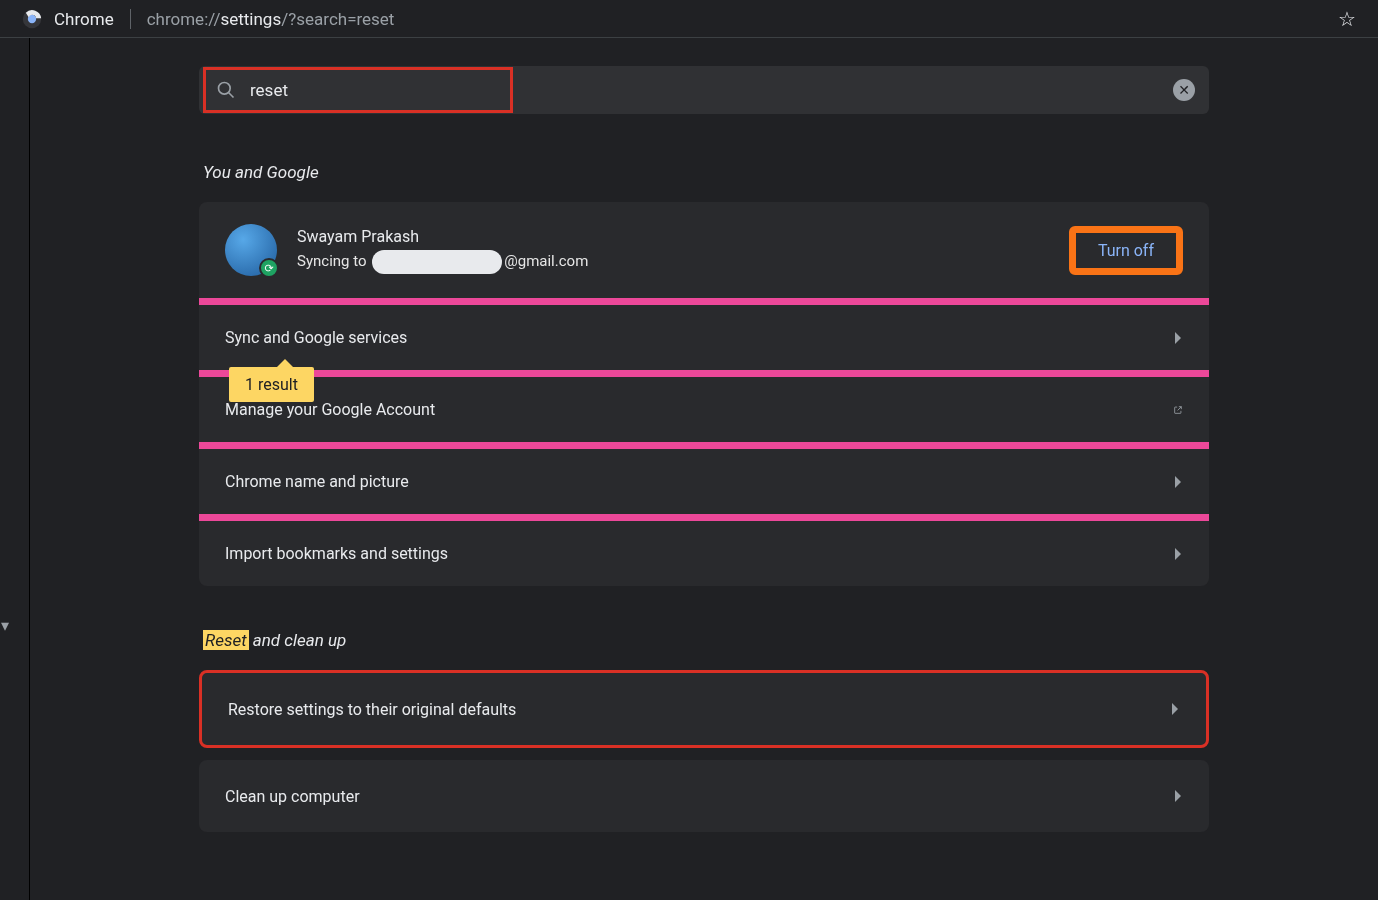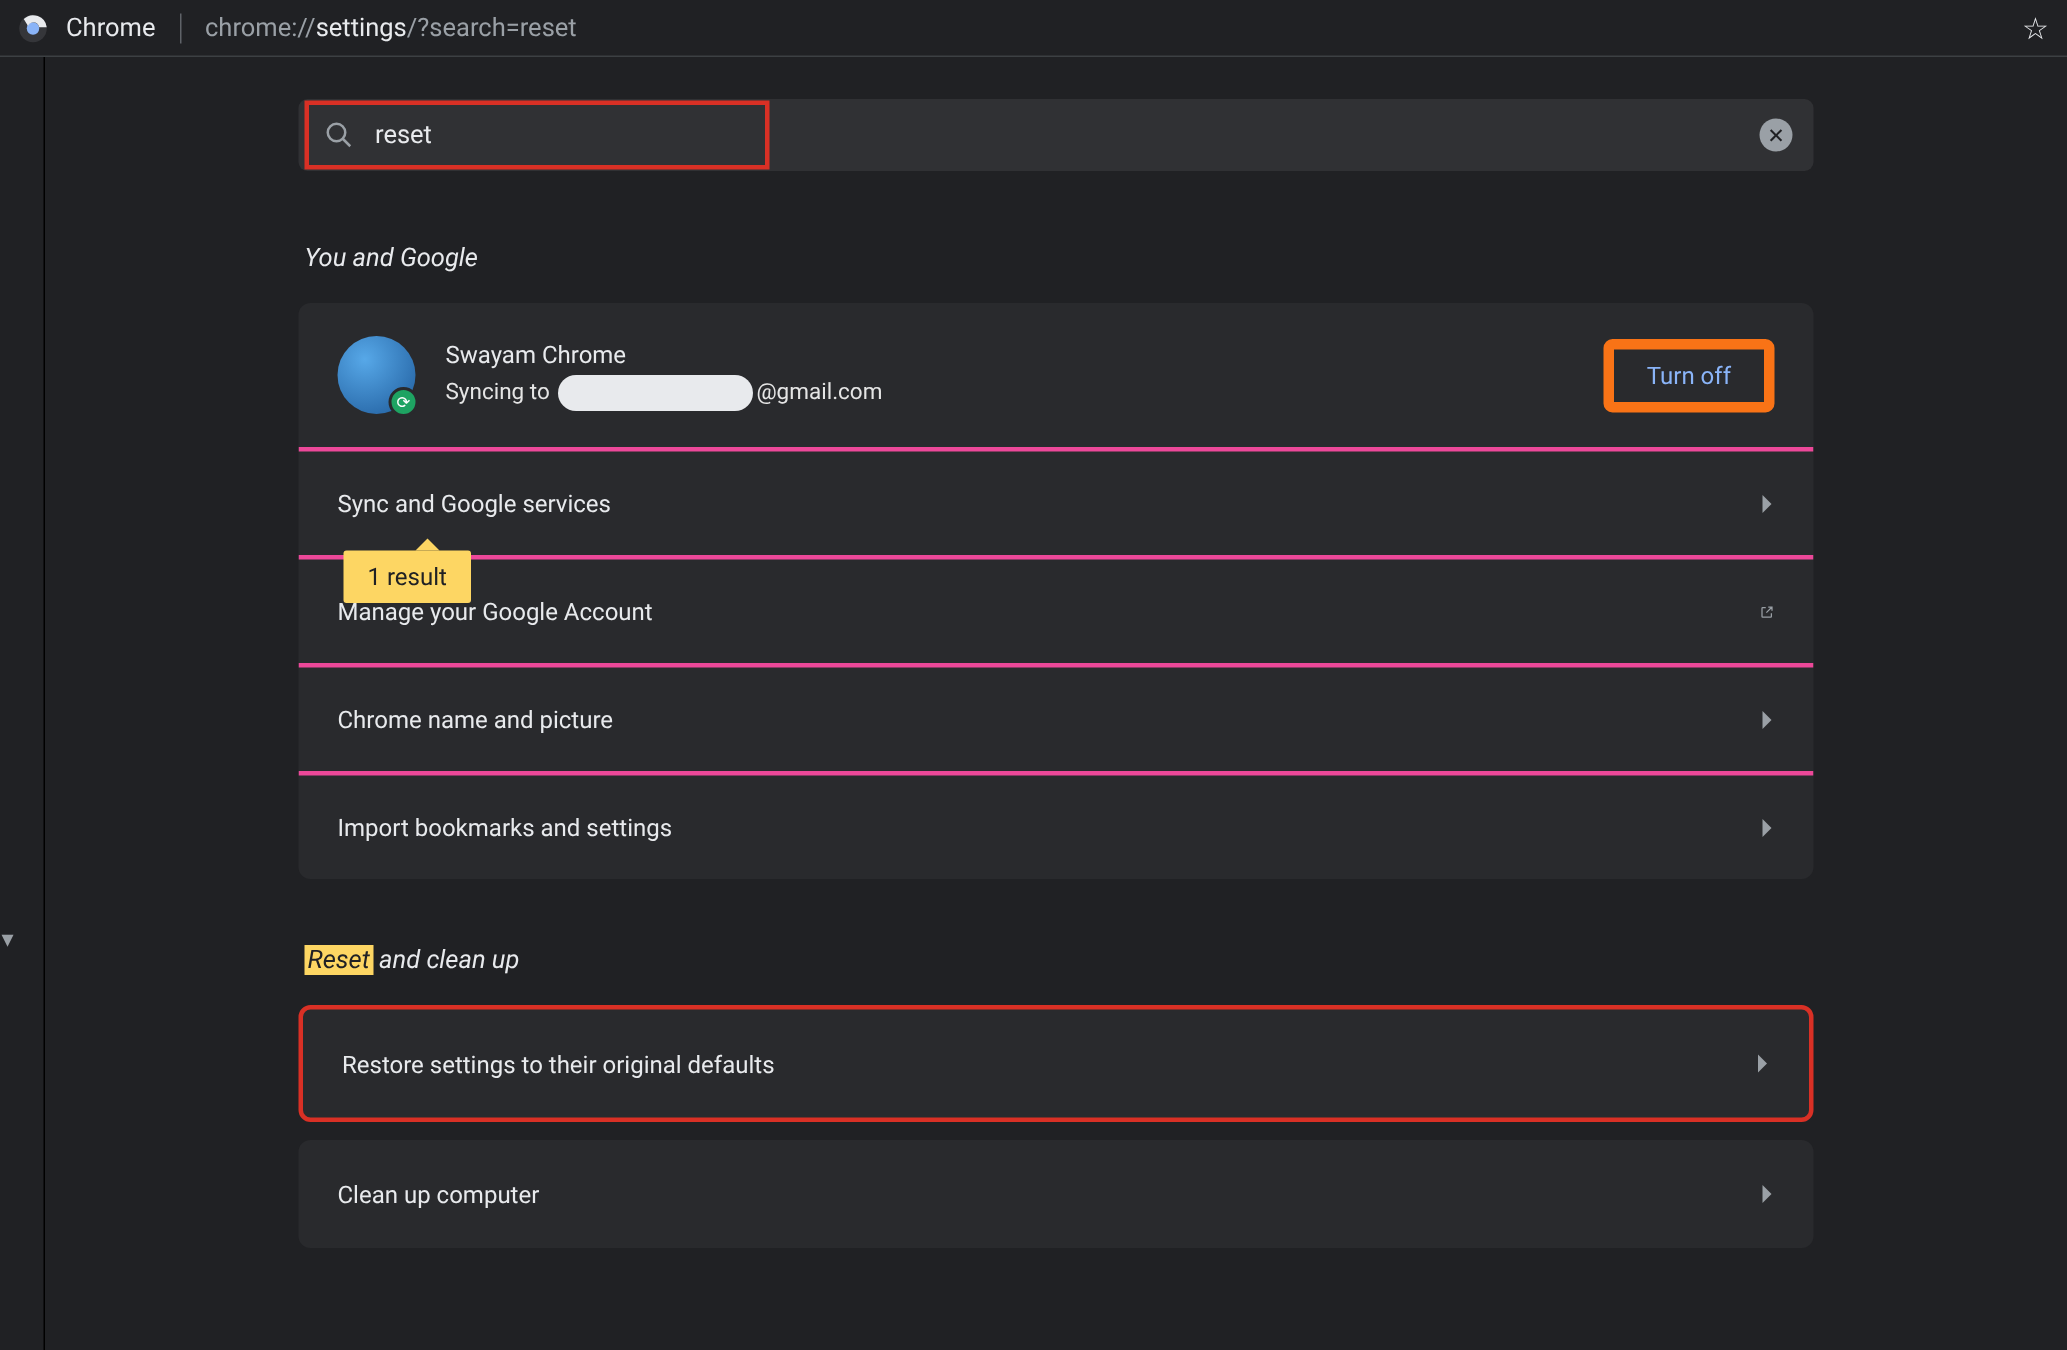--- a/index.html
+++ b/index.html
@@ -1,19 +1,19 @@
 <!DOCTYPE html>
 <html><head>
 <meta charset="utf-8">
 <style>
   * { margin: 0; padding: 0; box-sizing: border-box; font-family: -apple-system, BlinkMacSystemFont, "Segoe UI", Roboto, sans-serif; }
   body { background: #202124; color: #e8eaed; width: 1378px; height: 900px; overflow: hidden; }
 
   .omnibox {
-    height: 38px; display: flex; align-items: center; padding: 0 12px;
+    height: 38px; display: flex; align-items: center; padding: 0 22px;
     background: #202124; border-bottom: 1px solid #3c4043; gap: 12px;
   }
   .omnibox .chrome-logo { width: 20px; height: 20px; }
   .omnibox .title-chrome { font-size: 17px; color: #e8eaed; }
   .omnibox .divider { width: 1px; height: 20px; background: #5f6368; margin: 0 4px; }
   .omnibox .url { font-size: 17px; color: #9aa0a6; }
   .omnibox .url b { color: #e8eaed; font-weight: 400; }
   .omnibox .star { margin-left: auto; color: #e8eaed; font-size: 20px; }
 
   .chrome-logo svg { width: 20px; height: 20px; }
@@ -63,21 +63,21 @@
   }
 
   .section-title { font-size: 17px; color: #e8eaed; margin-bottom: 20px; padding-left: 4px; font-style: italic; }
   .section-title .hl { background: #fdd663; color: #202124; padding: 0 2px; }
 
   .card { background: #292a2d; border-radius: 8px; overflow: hidden; margin-bottom: 44px; }
   .card.highlighted { border: 3px solid #d93025; }
 
   .row {
     display: flex; align-items: center; min-height: 72px; padding: 0 26px;
-    border-top: 3px solid #ec4899; cursor: pointer;
+    border-top: 7px solid #ec4899; cursor: pointer;
   }
   .row:first-child { border-top: none; }
   .row-label { font-size: 16px; color: #e8eaed; }
   .row .chev { margin-left: auto; color: #9aa0a6; }
 
   .profile-row { padding: 22px 26px; display: flex; align-items: center; gap: 20px; }
   .avatar { width: 52px; height: 52px; border-radius: 50%; background: radial-gradient(circle at 35% 30%, #57a8e8, #1e5b9b); position: relative; flex-shrink: 0; }
   .avatar .sync-badge {
     position: absolute; bottom: -2px; right: -2px; width: 20px; height: 20px;
     border-radius: 50%; background: #1ea362; border: 2px solid #292a2d;
@@ -165,21 +165,21 @@
       </div>
 
       <div class="section-title">You and Google</div>
 
       <div class="card" style="position:relative;">
         <div class="profile-row">
           <div class="avatar">
             <div class="sync-badge">⟳</div>
           </div>
           <div class="profile-text">
-            <div class="name">Swayam Chrome</div>
+            <div class="name">Swayam Prakash</div>
             <div class="syncing">
               <span>Syncing to</span>
               <span class="redact"></span><span>@gmail.com</span>
             </div>
           </div>
           <button class="turn-off-btn">Turn off</button>
         </div>
 
         <div class="row">
           <span class="row-label">Sync and Google services</span>

